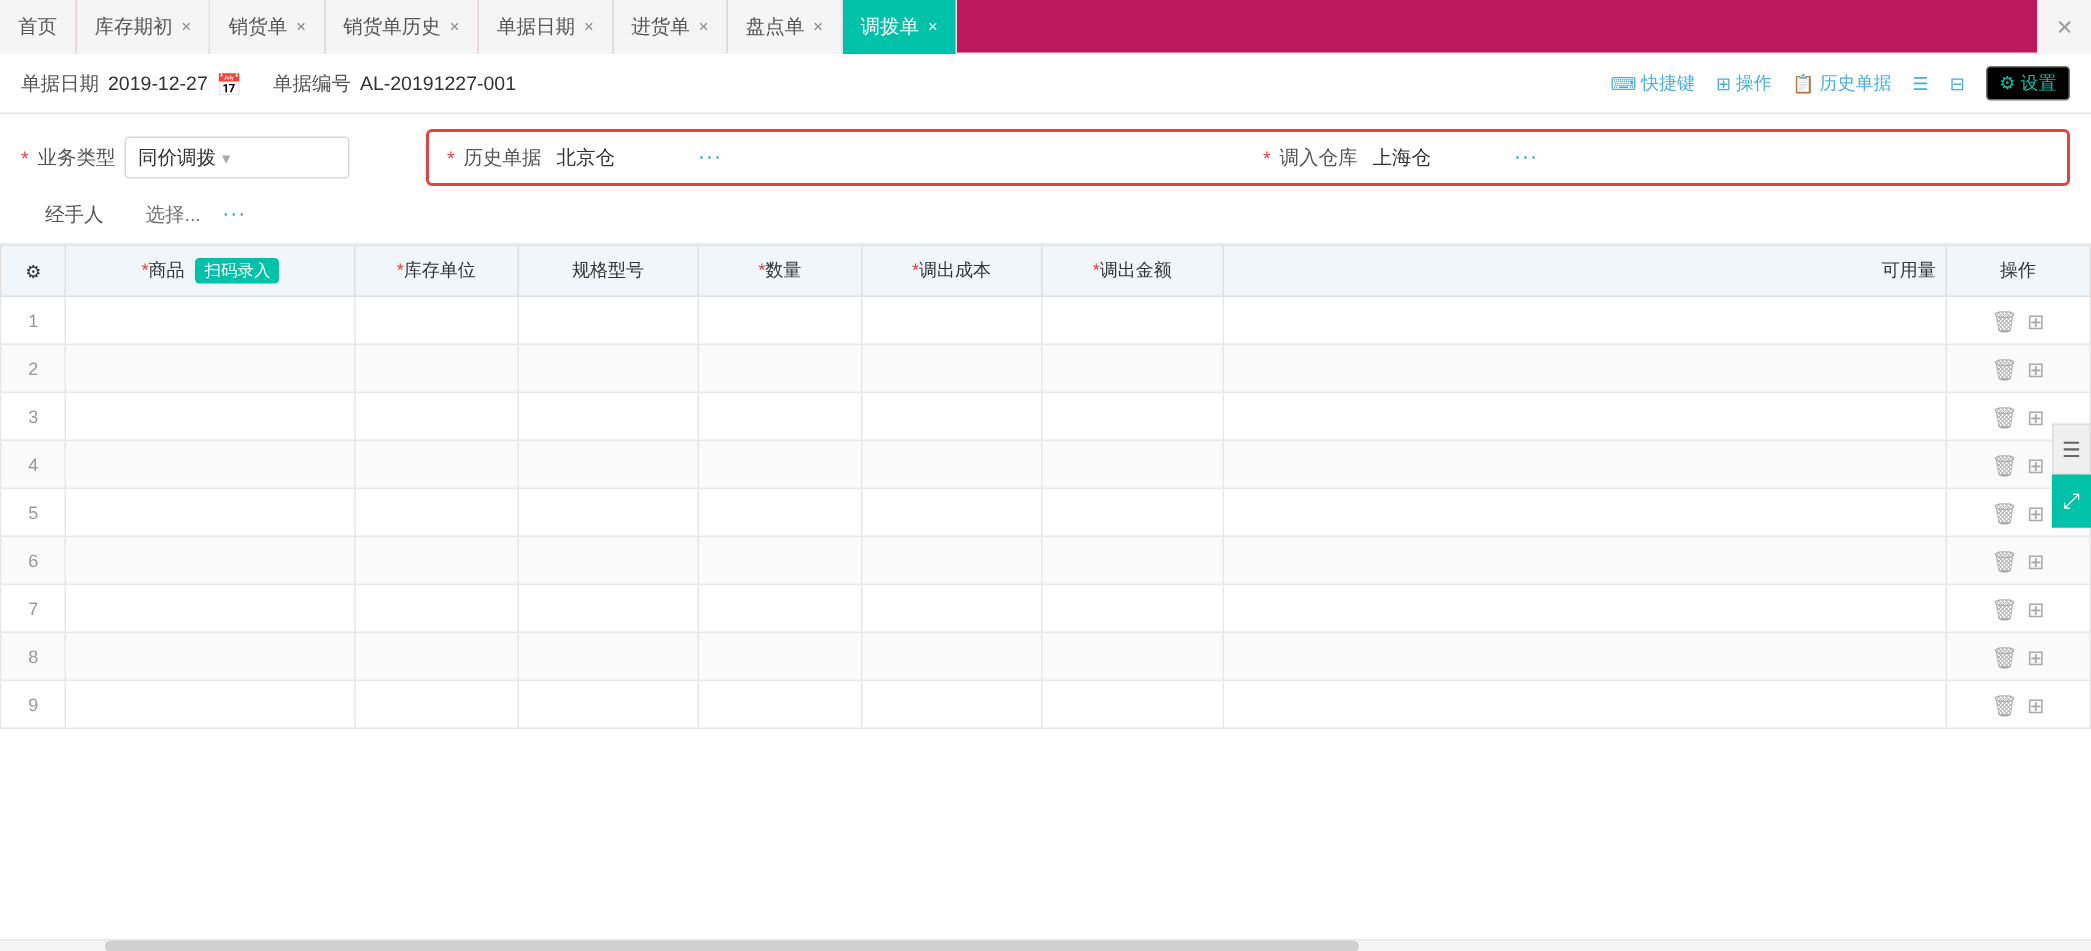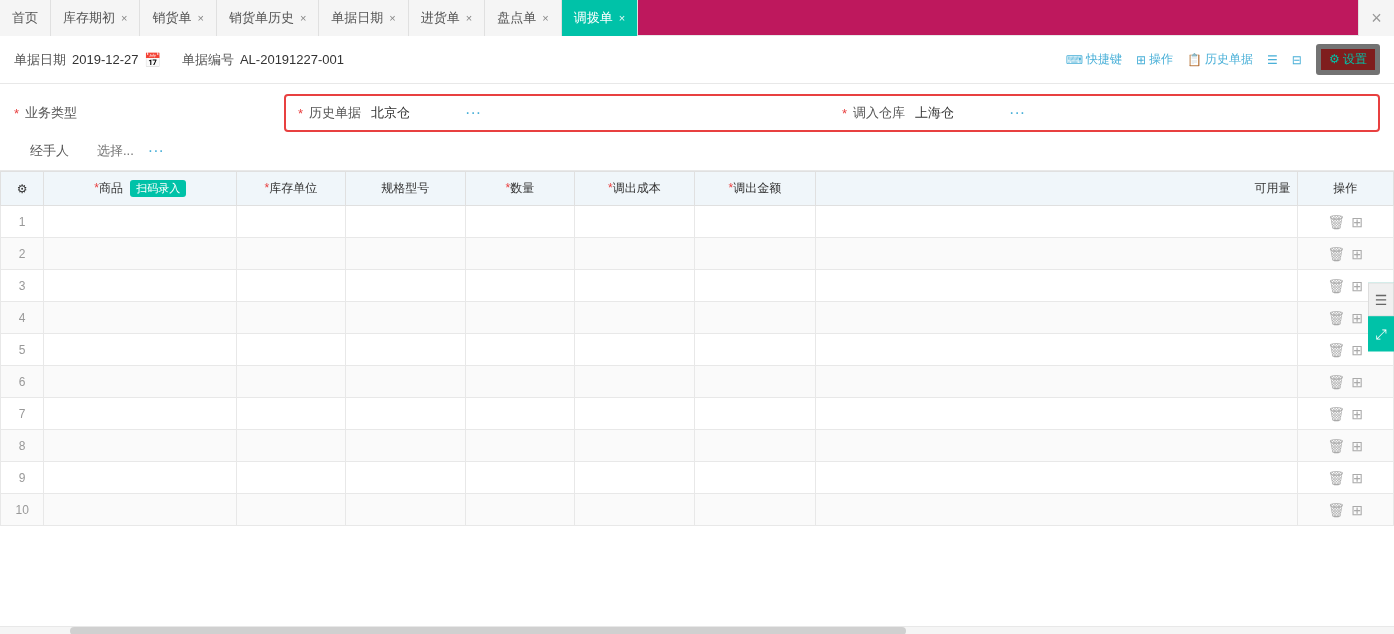--- a/index.html
+++ b/index.html
@@ -55,22 +55,22 @@
     .toolbar-right {
       margin-left: auto;
       display: flex; align-items: center; gap: 14px;
       font-size: 12px; color: #4ab0d8;
     }
     .toolbar-right .action-btn {
       display: flex; align-items: center; gap: 3px;
       cursor: pointer; color: #4ab0d8;
     }
     .toolbar-right .settings-btn {
-      background: #7f1d1d;
-      border: 5px solid #737373;
+      background: #000000;
+      border: 1px solid #737373;
       color: #00c2a8;
       padding: 2px 8px;
       border-radius: 3px;
       cursor: pointer;
       font-size: 12px;
     }
 
     
     .form-section {
       padding: 10px 14px;
@@ -313,20 +313,24 @@
       </div>
     </div>
   </div>
 
   <div class="form-section">
     <div class="form-row">
 
       <div class="field-group" style="min-width:260px;">
         <span style="color:#e84040;">*</span>
         <span class="field-label">业务类型</span>
+        <div class="field-select">
+          <span>同价调拨</span>
+          <span class="arrow">▾</span>
+        </div>
       </div>
 
       <div class="highlight-box">
         <div class="hl-field">
           <span style="color:#e84040;">*</span>
           <span class="field-label">历史单据</span>
           <span class="field-value" style="color:#333; margin-left:4px;">北京仓</span>
           <span class="more-btn">···</span>
         </div>
         <div class="hl-field">
@@ -513,36 +517,20 @@
           <td></td>
           <td></td>
           <td></td>
           <td>
             <div class="op-cell">
               <span class="icon-btn">🗑</span>
               <span class="icon-btn">⊞</span>
             </div>
           </td>
         </tr>
-        <tr>
-          <td class="row-num">10</td>
-          <td></td>
-          <td></td>
-          <td></td>
-          <td></td>
-          <td></td>
-          <td></td>
-          <td></td>
-          <td>
-            <div class="op-cell">
-              <span class="icon-btn">🗑</span>
-              <span class="icon-btn">⊞</span>
-            </div>
-          </td>
-        </tr>
       </tbody>
     </table>
   </div>
 
   <div class="scroll-bar-area">
     <div class="scroll-indicator"></div>
   </div>
 </div>
 
 <div class="float-buttons">

